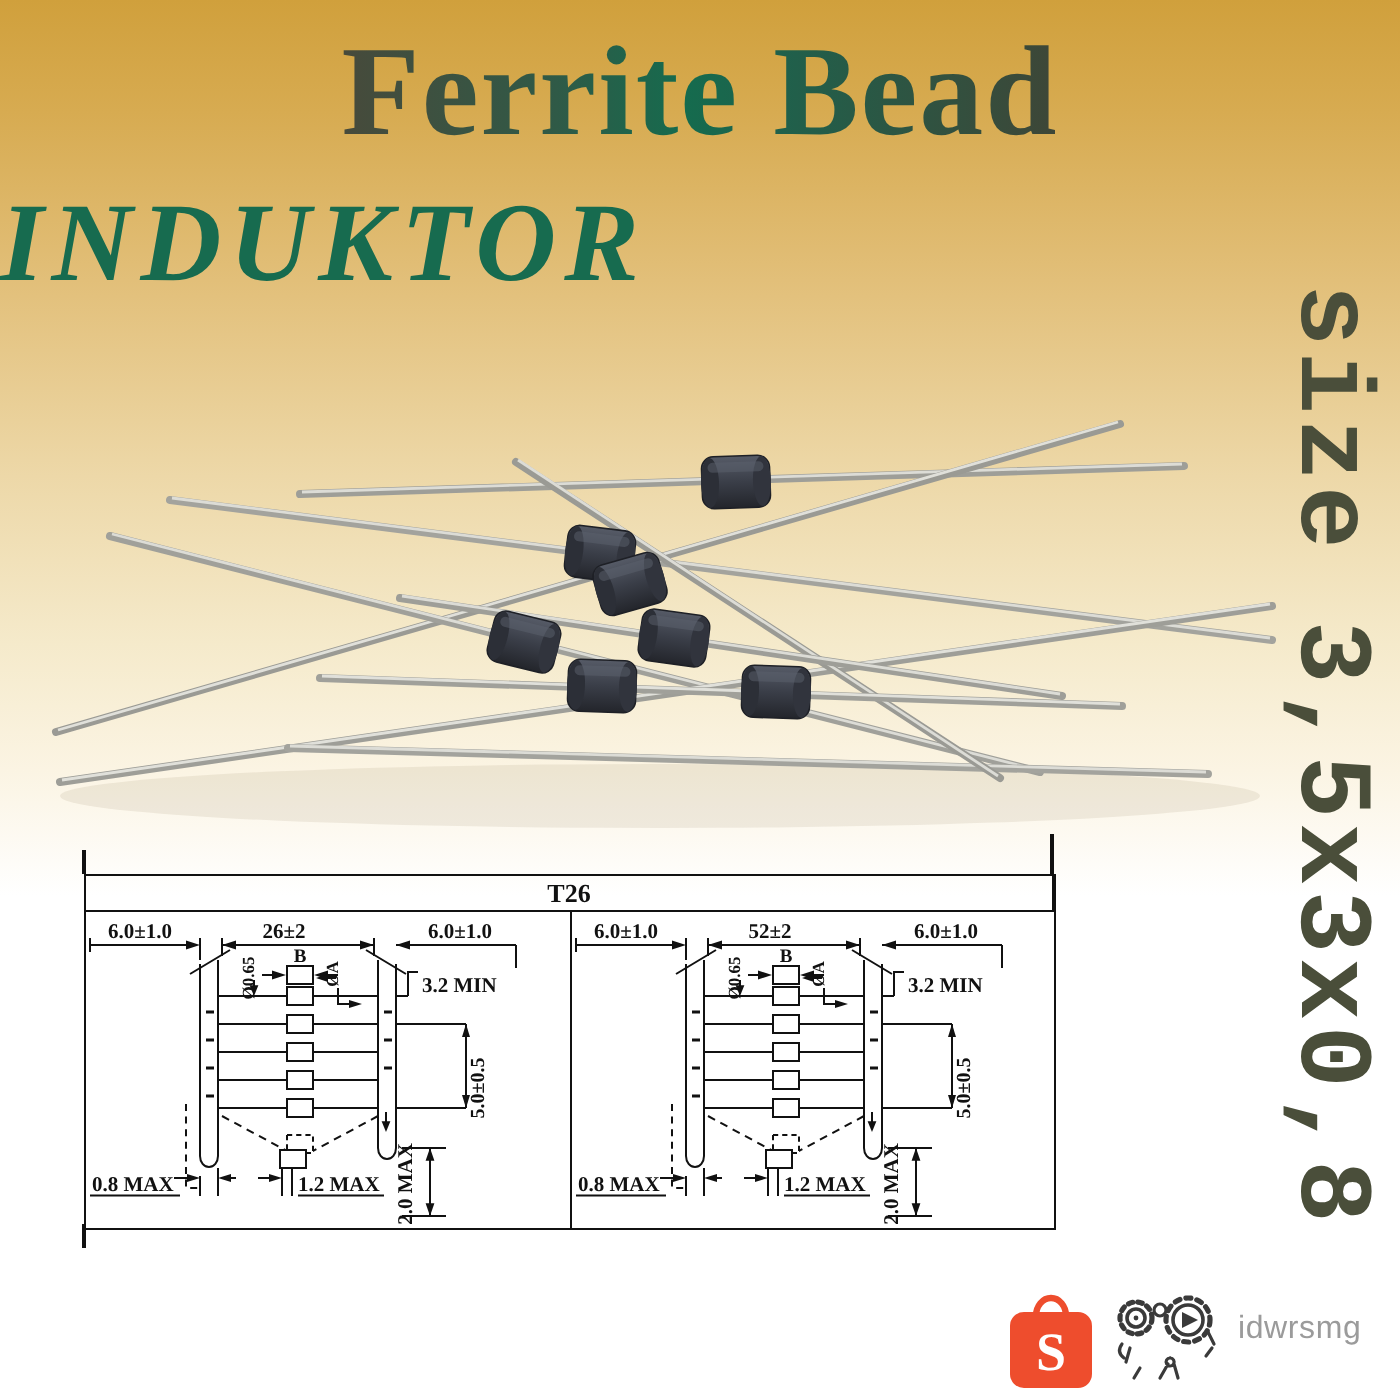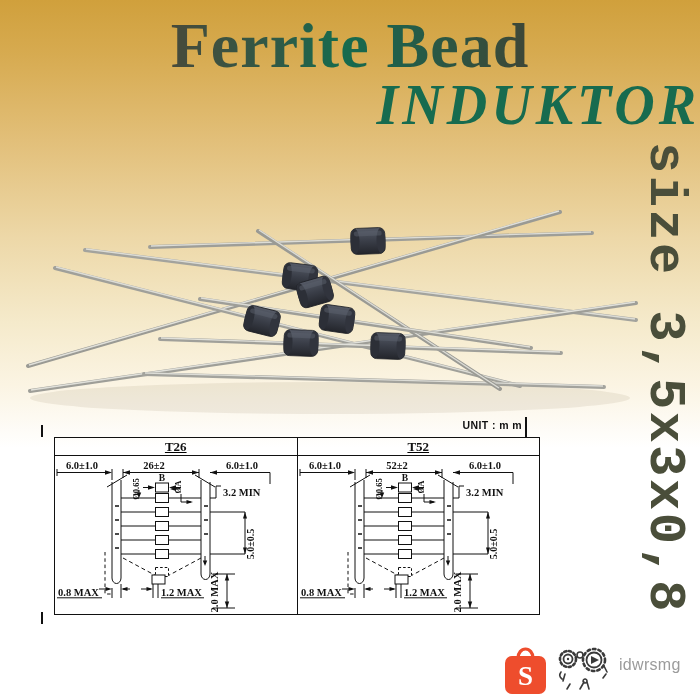--- a/index.html
+++ b/index.html
@@ -5,29 +5,29 @@
   html,body{margin:0;padding:0;}
   #stage{position:relative;width:700px;height:700px;overflow:hidden;
     background:linear-gradient(180deg,#D0A03C 0%,#D7AB51 8%,#E2BF79 20%,#EDD8A8 34%,#F5EACB 46%,#FBF4E3 55%,#FFFFFF 64%,#FFFFFF 100%);
     font-family:"Liberation Serif",serif;padding-left:22px;}
   .abs{position:absolute;}
   
   #title{top:12px;left:0;width:700px;text-align:center;line-height:1.05;}
   #title span{display:inline-block;font-weight:bold;font-size:64px;letter-spacing:1px;
     background:linear-gradient(90deg,#474A3B 0%,#2F5A47 30%,#156B4E 48%,#20604B 62%,#3E4637 100%);
     -webkit-background-clip:text;background-clip:text;color:transparent;}
-  #subtitle{top:76px;left:0;width:700px;text-align:right;line-height:1.05;}
+  #subtitle{top:93px;left:0;width:700px;text-align:left;line-height:1.05;}
   #subtitle span{display:inline-block;font-style:italic;font-weight:bold;font-size:56px;
     letter-spacing:4px;color:#176B4F;}
   
   #sizeLabel{left:700px;top:142px;width:484px;height:72px;transform:rotate(90deg);
     transform-origin:top left;font-family:"Liberation Mono",monospace;font-weight:bold;
     font-size:52px;letter-spacing:2.5px;color:#4A4E3A;line-height:72px;white-space:nowrap;}
   
-  #specTable{left:54px;top:437px;width:484px;height:176px;border:1.6px solid #111;background:transparent;text-decoration:underline;}
+  #specTable{left:42px;top:437px;width:484px;height:176px;border:1.6px solid #111;background:transparent;}
   .hdrRow{display:flex;height:17px;border-bottom:1.2px solid #111;}
   .hdrCell{flex:1;text-align:center;font-weight:bold;font-size:13px;line-height:17px;color:#111;}
   .hdrCell:first-child{border-right:1.4px solid #111;}
   .bodyRow{display:flex;height:158px;text-align:center;}
   .panelBody{width:242px;height:158px;}
   .panelBody:first-child{border-right:1.4px solid #111;}
   #unitLabel{left:340px;top:419px;width:182px;text-align:right;font-family:"Liberation Sans",sans-serif;
     font-weight:bold;font-size:10.5px;color:#111;letter-spacing:.4px;}
   .tick{background:#111;width:1.6px;}
   
@@ -135,29 +135,27 @@
         </g>
       <g transform="translate(388,346) rotate(2)">
           <rect x="-17" y="-13" width="34" height="26" rx="6" fill="url(#beadG)" stroke="#1E2026" stroke-width="0.8"></rect>
           <ellipse cx="-13" cy="0" rx="4.5" ry="12.5" fill="#2C2F37"></ellipse>
           <ellipse cx="13" cy="0" rx="4.5" ry="12.5" fill="#31343D"></ellipse>
           <rect x="-14" y="-10" width="28" height="5" rx="2.5" fill="#5C616D" opacity="0.5"></rect>
         </g>
     </g>
   </svg>
 
-  <div class="abs" id="unitLabel">UNIT : m m</div>
   <div class="abs tick" style="left:41px;top:425px;height:12px"></div>
   <div class="abs tick" style="left:41px;top:612px;height:12px"></div>
   <div class="abs tick" style="left:525px;top:417px;height:20px"></div>
 
   <div class="abs" id="specTable">
     <div class="hdrRow">
       <div class="hdrCell">T26</div>
-      <div class="hdrCell">T52</div>
     </div>
     <div class="bodyRow">
       <div class="panelBody" id="panel0"><svg width="242" height="158" viewBox="0 0 242 158" xmlns="http://www.w3.org/2000/svg">
   <g stroke="#111" stroke-width="1" fill="none">
     <path d="M2,13 V20 M2,16.5 H51 M68,16.5 H144 M68,13 V22 M144,13 V22 M155,16.5 H215 M215,16.5 V28 M57,13 V24"></path>
     <path d="M57,26 V122 A4.5,5.5 0 0 0 66,122 V24"></path>
     <path d="M146,24 V118 A4.5,5.5 0 0 0 155,118 V26"></path>
     <path d="M52,31 L72,19 M140,19 L160,31"></path>
     <path stroke-width="1.6" d="M60,50 h4 M60,64 h4 M60,78 h4 M60,92 h4 M149,50 h4 M149,64 h4 M149,78 h4"></path>
     <path stroke-dasharray="3.5,2.8" d="M50,96 V138 H57"></path>

